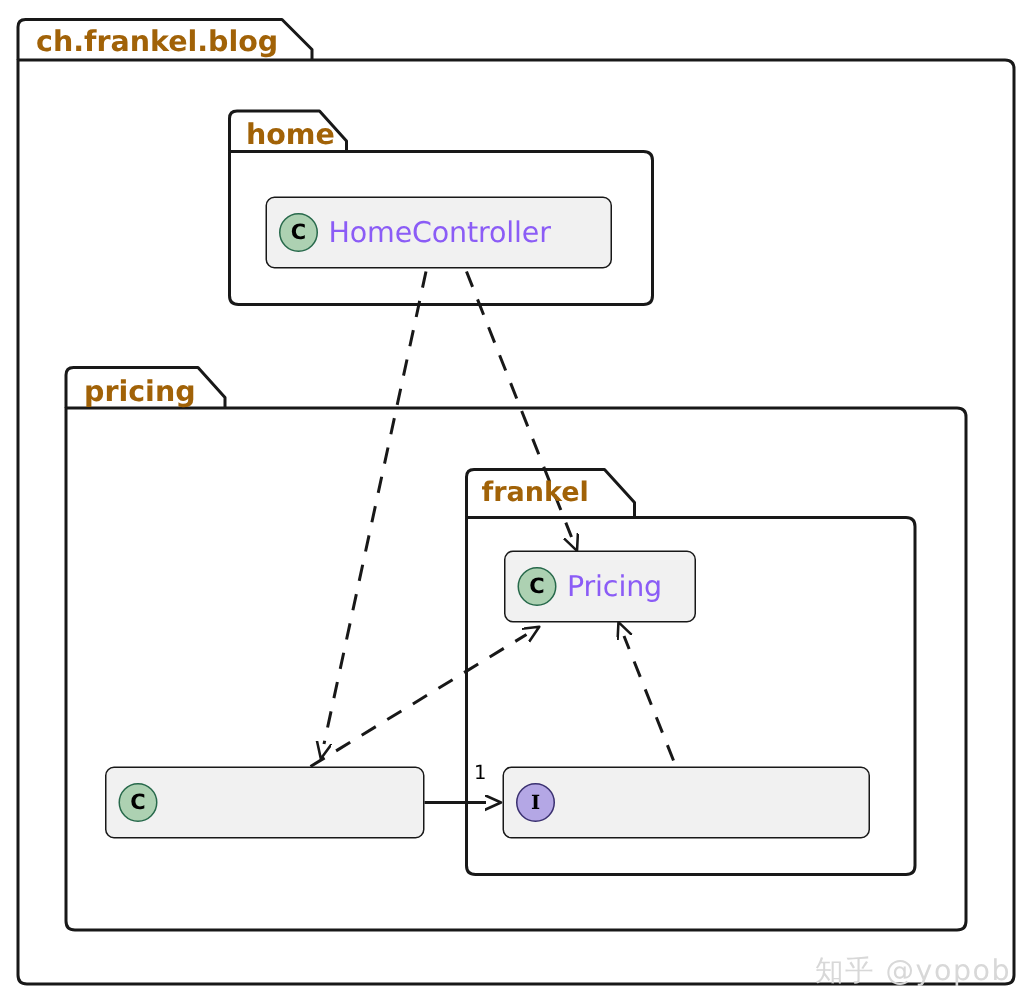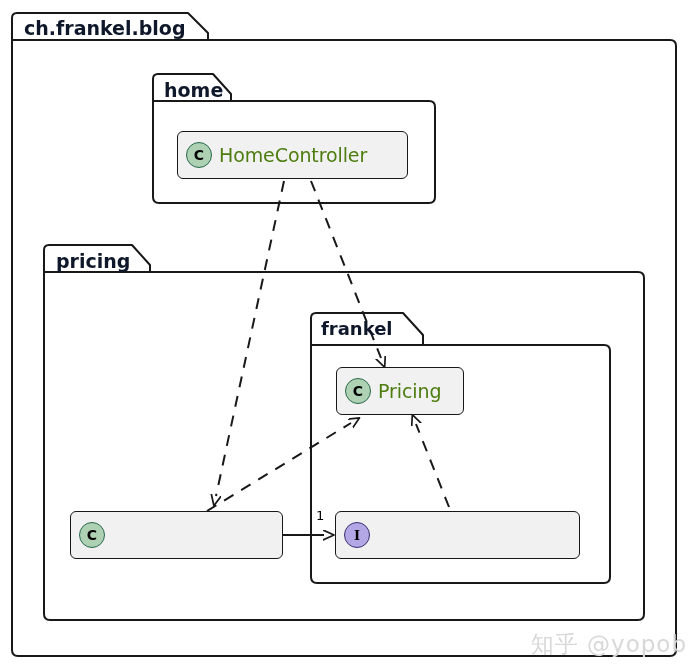--- a/index.html
+++ b/index.html
@@ -24,21 +24,21 @@
   #diagram-svg {
     position: absolute;
     left: 0;
     top: 0;
     width: 689px;
     height: 668px;
   }
   .pkg-label {
     position: absolute;
     font-weight: bold;
-    color: #0f172a;
+    color: #a16207;
     white-space: nowrap;
     line-height: 1;
   }
   .cls-box {
     position: absolute;
     box-sizing: border-box;
     background: #F1F1F1;
     border: 1px solid #181818;
     border-radius: 6px;
     display: flex;
@@ -68,39 +68,39 @@
   .cls-icon.interface-icon {
     background: #B4A7E5;
     border: 1.5px solid #3A3070;
     color: #000000;
     font-family: "DejaVu Serif", serif;
     font-size: 13px;
   }
   .cls-name {
     margin-left: 7px;
     font-size: 19px;
-    color: #4d7c0f;
+    color: #8b5cf6;
     white-space: nowrap;
     letter-spacing: -0.1px;
   }
   .cls-name.italic {
     font-style: italic;
   }
   .edge-label {
     position: absolute;
     font-size: 13px;
     color: #000000;
     font-family: "DejaVu Sans", sans-serif;
     line-height: 1;
   }
   #watermark {
     position: absolute;
-    right: 2px;
+    right: 15px;
     bottom: 8px;
-    font-size: 23px;
+    font-size: 19px;
     color: #D8D8D8;
     white-space: nowrap;
     letter-spacing: 1px;
     user-select: none;
   }
 </style>
 </head>
 <body>
 
 <div id="diagram-root">

